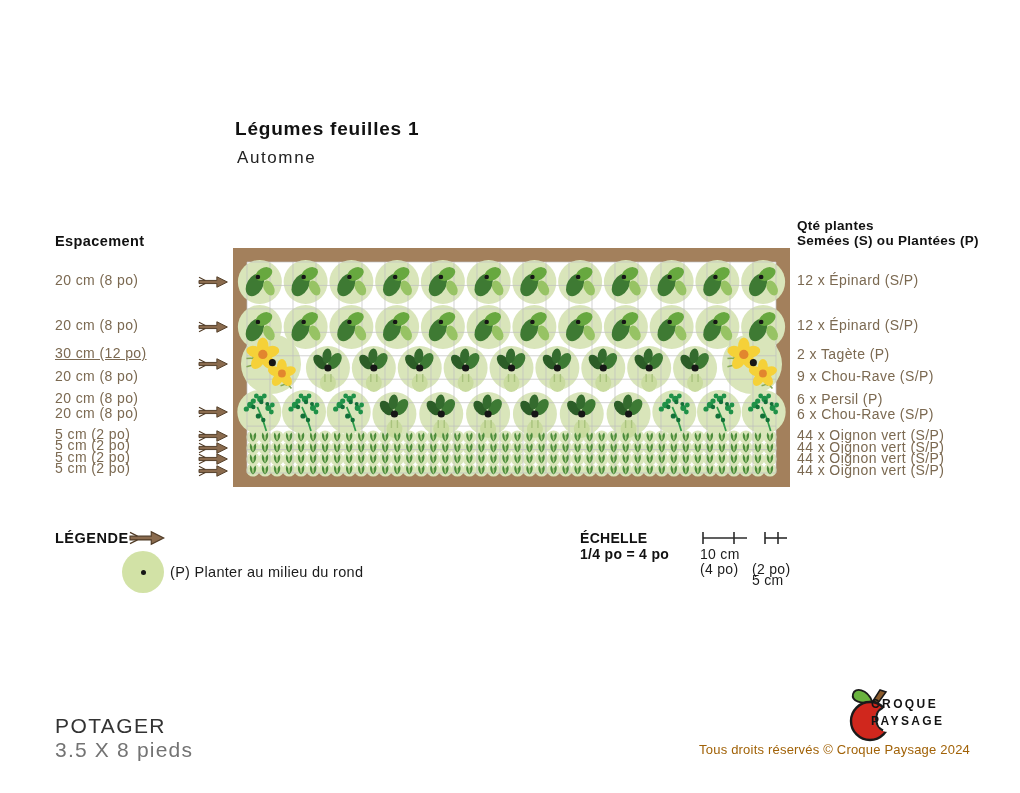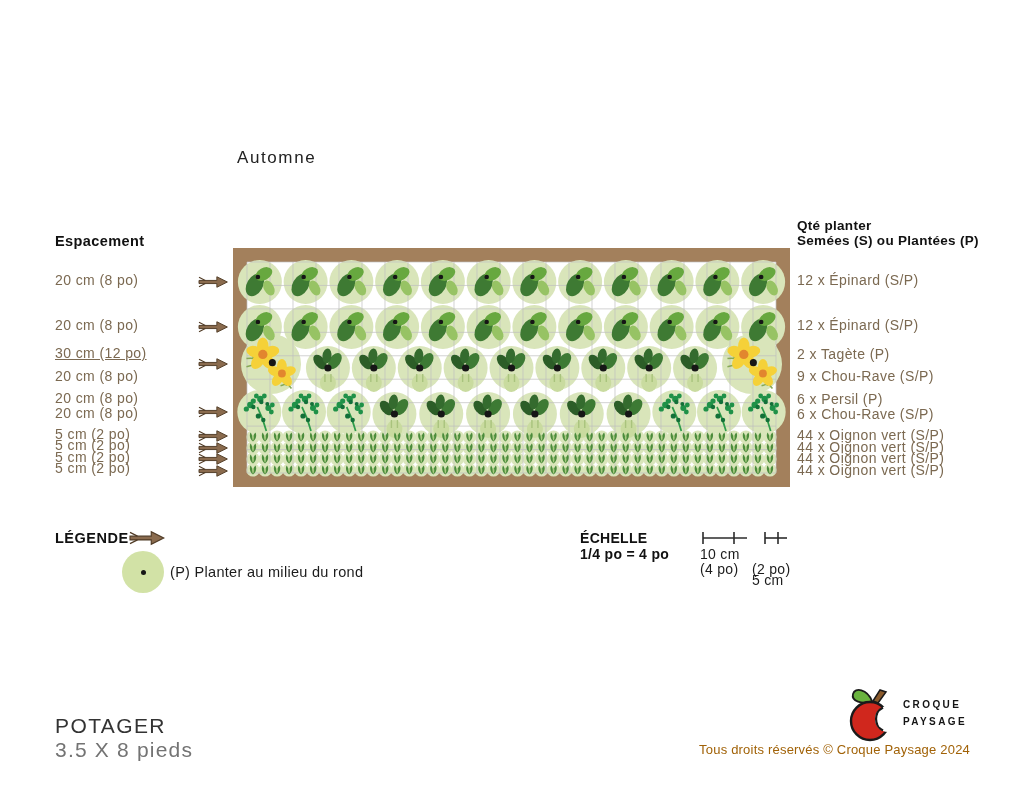--- a/index.html
+++ b/index.html
@@ -17,21 +17,21 @@
   .legend-head{left:55px;top:530px;font-size:14.5px;font-weight:700;letter-spacing:.5px;}
   .legend-text1{left:170px;top:530px;font-size:14.5px;letter-spacing:.3px;color:#1c1c1c;}
   .legend-text2{left:170px;top:564px;font-size:14.5px;letter-spacing:.3px;color:#1c1c1c;}
   .legend-circle{left:122px;top:551px;width:42px;height:42px;border-radius:50%;}
   .legend-dot{position:absolute;left:19px;top:19px;width:5px;height:5px;border-radius:50%;background:#161616;}
   .scale-head{left:580px;top:530px;font-size:14px;font-weight:700;letter-spacing:.3px;line-height:16px;}
   .scale-label{position:absolute;font-size:14px;letter-spacing:.3px;color:#1c1c1c;text-align:left;width:52px;}
   .potager{left:55px;top:714px;font-size:21px;letter-spacing:1.4px;color:#333;}
   .potager-dim{left:55px;top:738px;font-size:21px;letter-spacing:1.2px;color:#737373;}
   .copyright{right:50px;top:742px;font-size:13px;letter-spacing:.2px;color:#a16207;text-align:right;}
-  .logo-text{left:903px;top:696px;font-size:10px;font-weight:700;letter-spacing:2.4px;line-height:17px;color:#141414;}
+  .logo-text{left:871px;top:696px;font-size:12px;font-weight:700;letter-spacing:2.4px;line-height:17px;color:#141414;}
   svg{display:block;}
 </style>
 </head>
 <body>
 
 <svg width="0" height="0" style="position:absolute" aria-hidden="true">
 <defs>
   <g id="bg-circle">
         <circle r="22" fill="#d9e5ba"></circle>
       </g>
@@ -111,20 +111,21 @@
 
   <g id="arrow-right">
     <path d="M0,-1.5 L17,-1.5 L17,-5 L27,0 L17,5 L17,1.5 L0,1.5 Z" fill="#8a6b4e" stroke="#4f3a24" stroke-width="0.9"></path>
     <path d="M0,-4.5 L6,-1.5 M0,4.5 L6,1.5" stroke="#4f3a24" stroke-width="1" fill="none"></path>
   </g>
 </defs>
 </svg>
 
 <div class="page">
 
+  <div class="abs title">Légumes feuilles 1</div>
   <div class="abs subtitle">Automne</div>
 
   <div class="abs col-heading esp">Espacement</div>
   <div id="spacing-list">
       <div class="row-label left" style="top: 273px;">20 cm (8 po)</div>
       <div class="row-label left" style="top: 318px;">20 cm (8 po)</div>
       <div class="row-label left" style="top: 346px; text-decoration: underline;">30 cm (12 po)</div>
       <div class="row-label left" style="top: 369px;">20 cm (8 po)</div>
       <div class="row-label left" style="top: 391px;">20 cm (8 po)</div>
       <div class="row-label left" style="top: 406px;">20 cm (8 po)</div>
@@ -632,21 +633,21 @@
           <use href="#fg-oignon" transform="translate(474.90,208) scale(0.300)"></use>
           <use href="#fg-oignon" transform="translate(486.92,208) scale(0.300)"></use>
           <use href="#fg-oignon" transform="translate(498.94,208) scale(0.300)"></use>
           <use href="#fg-oignon" transform="translate(510.97,208) scale(0.300)"></use>
           <use href="#fg-oignon" transform="translate(522.99,208) scale(0.300)"></use>
         </g>
       </g>
     </svg>
 
   <div class="abs qty-heading">
-    <div>Qté planter</div>
+    <div>Qté plantes</div>
     <div>Semées (S) ou Plantées (P)</div>
   </div>
   <div id="qty-list">
       <div class="row-label right" style="top: 273px;">12 x Épinard (S/P)</div>
       <div class="row-label right" style="top: 318px;">12 x Épinard (S/P)</div>
       <div class="row-label right" style="top: 347px;">2 x Tagète (P)</div>
       <div class="row-label right" style="top: 369px;">9 x Chou-Rave (S/P)</div>
       <div class="row-label right" style="top: 392px;">6 x Persil (P)</div>
       <div class="row-label right" style="top: 407px;">6 x Chou-Rave (S/P)</div>
       <div class="row-label right" style="top: 428px;">44 x Oignon vert (S/P)</div>

